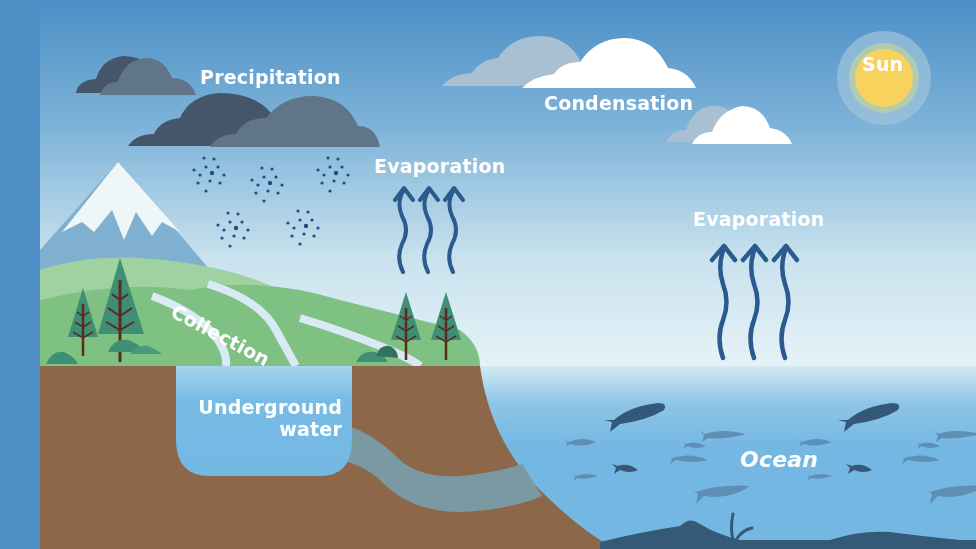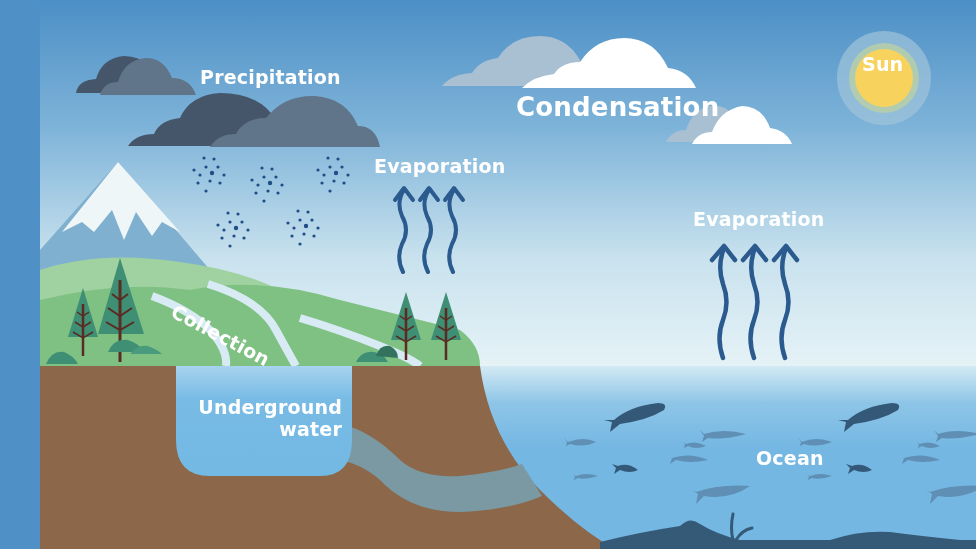--- a/index.html
+++ b/index.html
@@ -8,27 +8,27 @@
     svg.scene { position: absolute; left: 0; top: 0; width: 976px; height: 549px; }
     .label {
       position: absolute;
       font-family: "DejaVu Sans", sans-serif;
       font-weight: bold;
       color: #ffffff;
       white-space: nowrap;
       letter-spacing: 0.2px;
     }
     .lbl-precip { left: 160px; top: 66px; font-size: 19px; }
-    .lbl-cond { left: 476px; top: 92px; font-size: 26px; }
+    .lbl-cond { left: 504px; top: 92px; font-size: 19px; }
     .lbl-sun { left: 822px; top: 53px; font-size: 19px; color: #ffffff; }
     .lbl-evap1 { left: 334px; top: 155px; font-size: 19px; }
     .lbl-evap2 { left: 653px; top: 208px; font-size: 19px; }
     .lbl-coll { left: 138px; top: 300px; font-size: 19px; transform: rotate(28deg); transform-origin: left top; }
     .lbl-under { left: 140px; top: 396px; width: 162px; text-align: right; font-size: 19px; line-height: 22px; white-space: normal; }
-    .lbl-ocean { left: 716px; top: 447px; font-size: 19px; }
+    .lbl-ocean { left: 700px; top: 447px; font-size: 22px; font-style: italic; }
   </style>
 </head>
 <body>
 
 <div class="stage">
   <svg class="scene" viewBox="0 0 976 549" xmlns="http://www.w3.org/2000/svg">
     <defs>
       <linearGradient id="sky" x1="0" y1="0" x2="0" y2="1">
         <stop offset="0" stop-color="#4c8fc6"></stop>
         <stop offset="0.35" stop-color="#7fb4d9"></stop>

